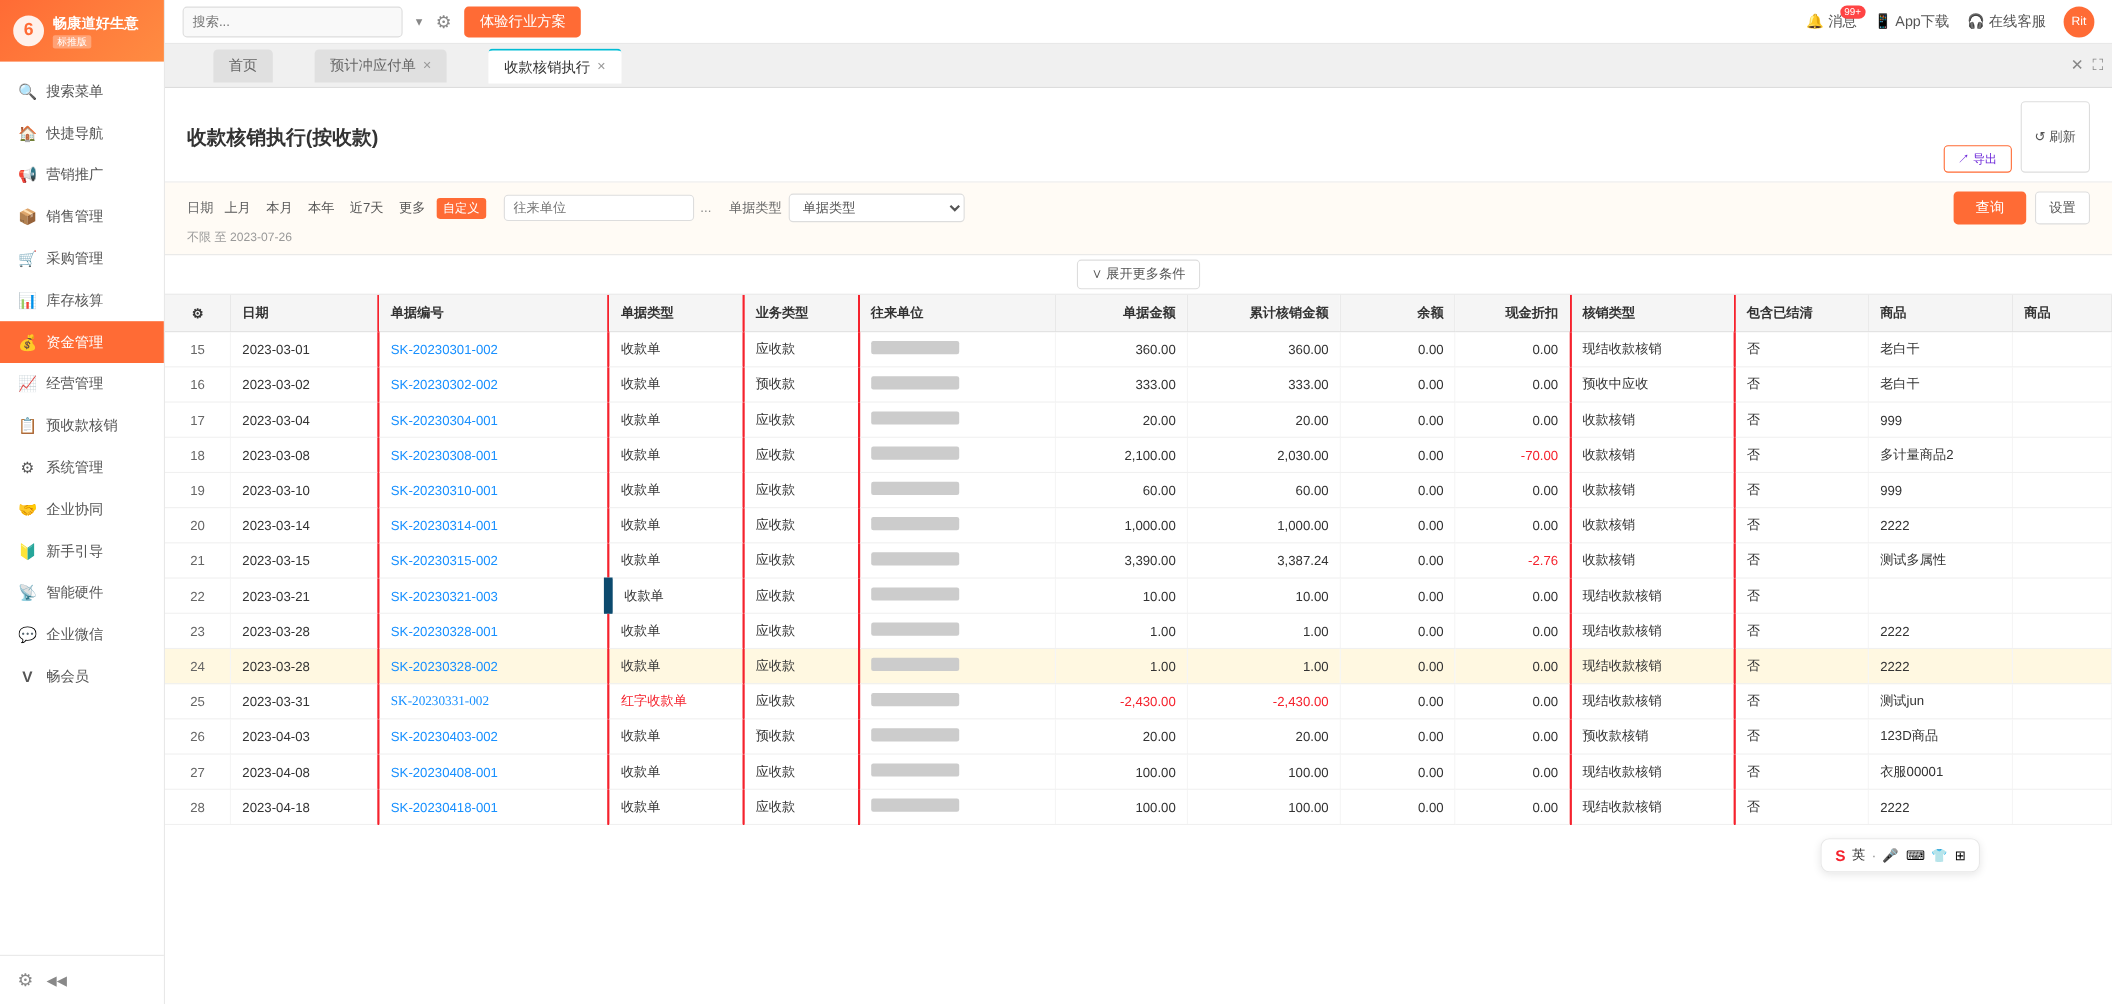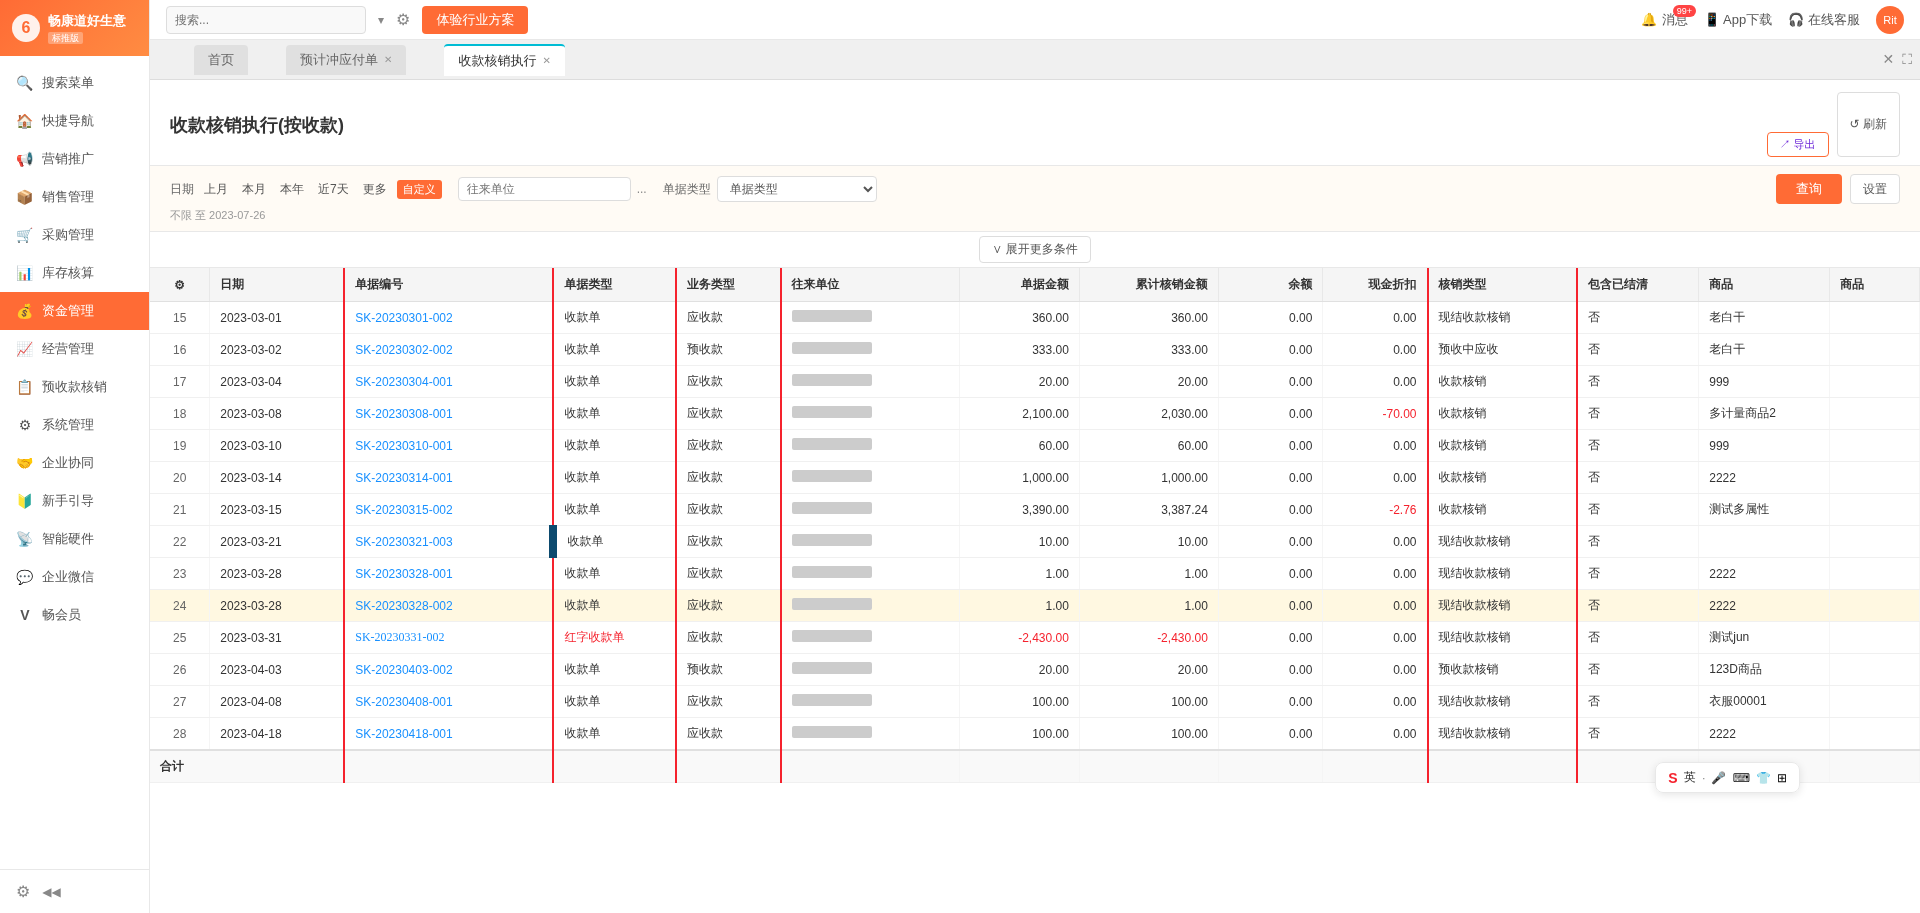--- a/index.html
+++ b/index.html
@@ -532,35 +532,20 @@
     <td class="col-partner"><span style="color:#ccc;background:#ccc;border-radius:2px;display:inline-block;width:80px;height:12px;"></span></td>
     <td class="col-amount" style="text-align:right;">100.00</td>
     <td class="col-cumamt" style="text-align:right;">100.00</td>
     <td class="col-balance" style="text-align:right;">0.00</td>
     <td class="col-discount" style="text-align:right;">0.00</td>
     <td class="col-vertype" style="border-left:2px solid #f5222d;border-right:2px solid #f5222d;">现结收款核销</td>
     <td class="col-incl">否</td>
     <td class="col-goods">2222</td>
     <td class="col-goods2"></td>
   </tr>
-            <tr class="table-footer">
-  <td colspan="2" style="font-weight:bold;color:#333;">合计</td>
-  <td style="border-left:2px solid #f5222d;border-right:2px solid #f5222d;"></td>
-  <td></td>
-  <td style="border-left:2px solid #f5222d;border-right:2px solid #f5222d;"></td>
-  <td></td>
-  <td style="text-align:right;"></td>
-  <td style="text-align:right;"></td>
-  <td style="text-align:right;"></td>
-  <td style="text-align:right;"></td>
-  <td style="border-left:2px solid #f5222d;border-right:2px solid #f5222d;"></td>
-  <td></td>
-  <td></td>
-  <td></td>
-</tr>
           </tbody>
       </table>
     </div>
 
   </div>
 </div>
 
 <div class="floating-watermark">
   <span style="color:#f5222d;font-weight:bold;font-size:14px;">S</span>
   <span style="color:#333;font-size:12px;">英</span>

